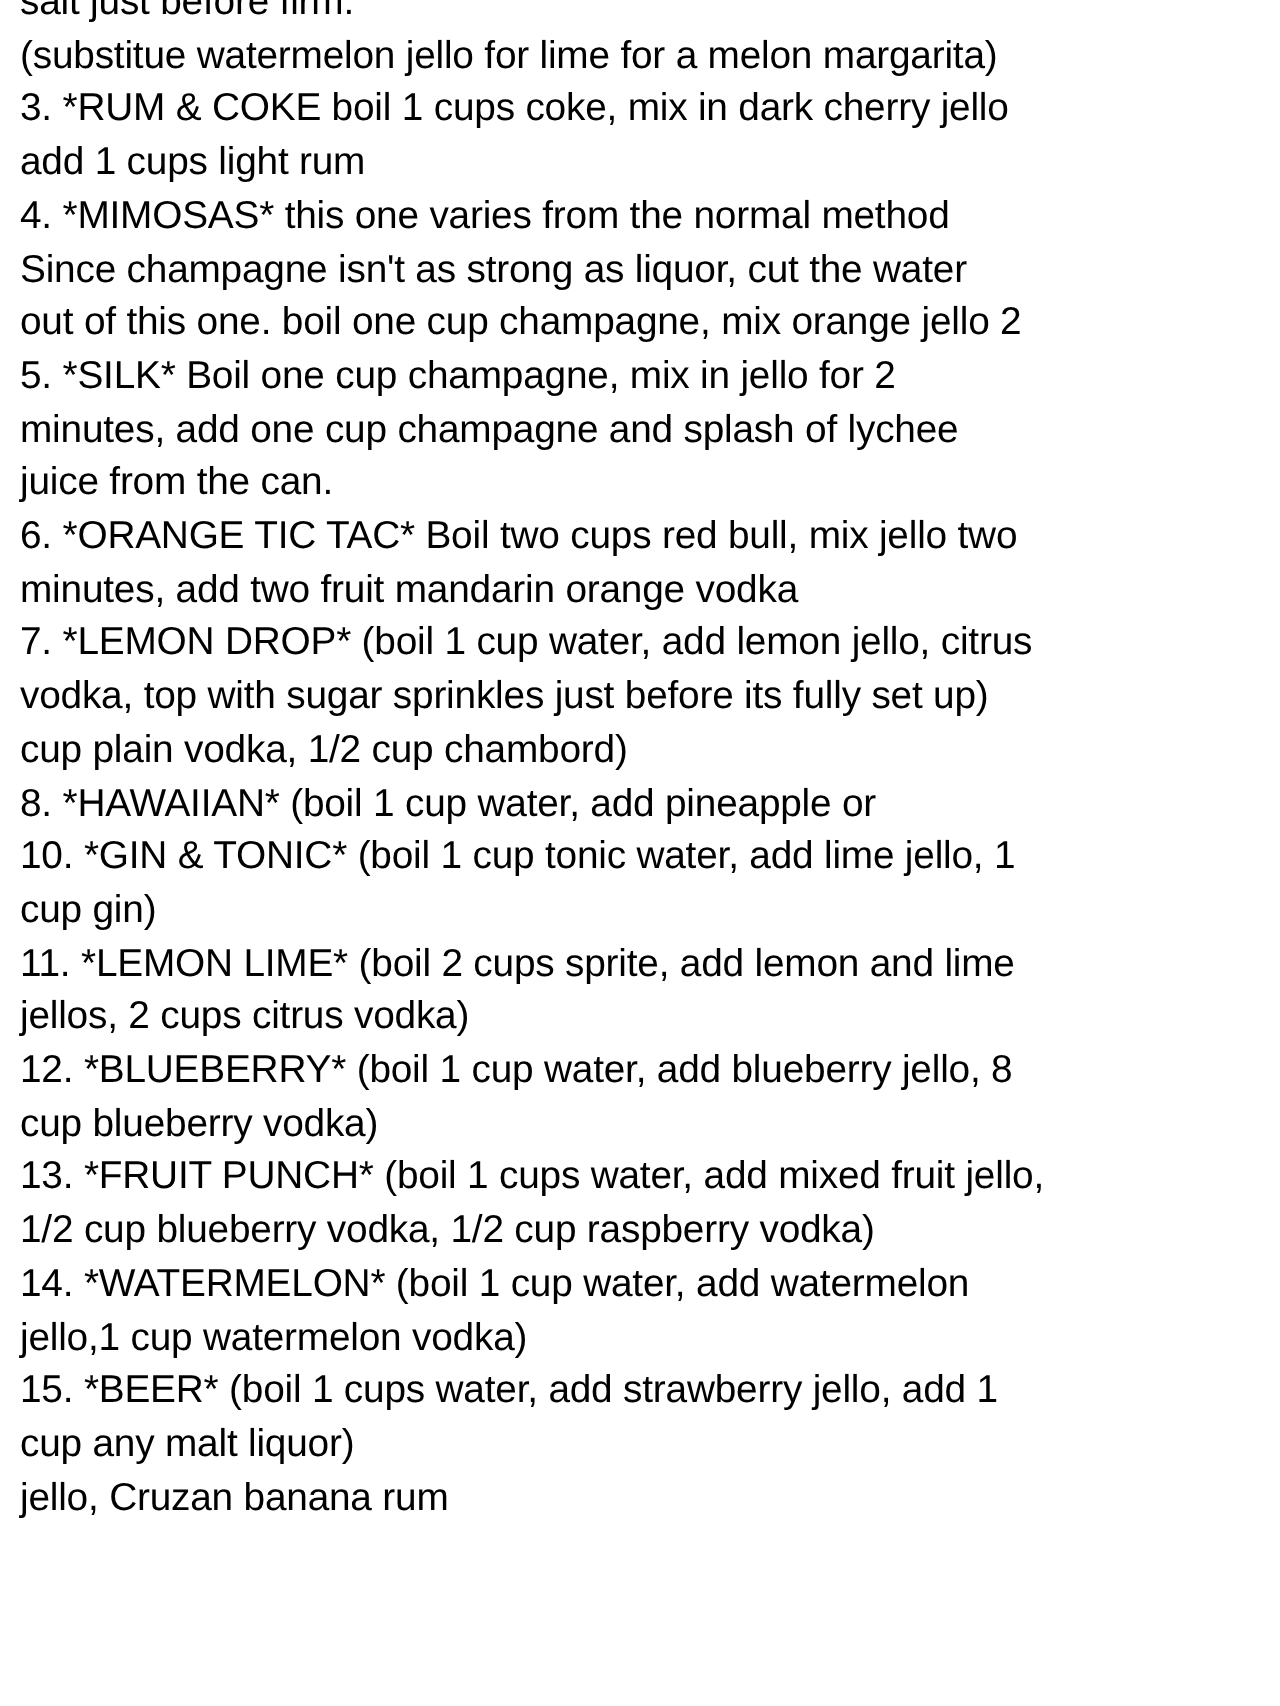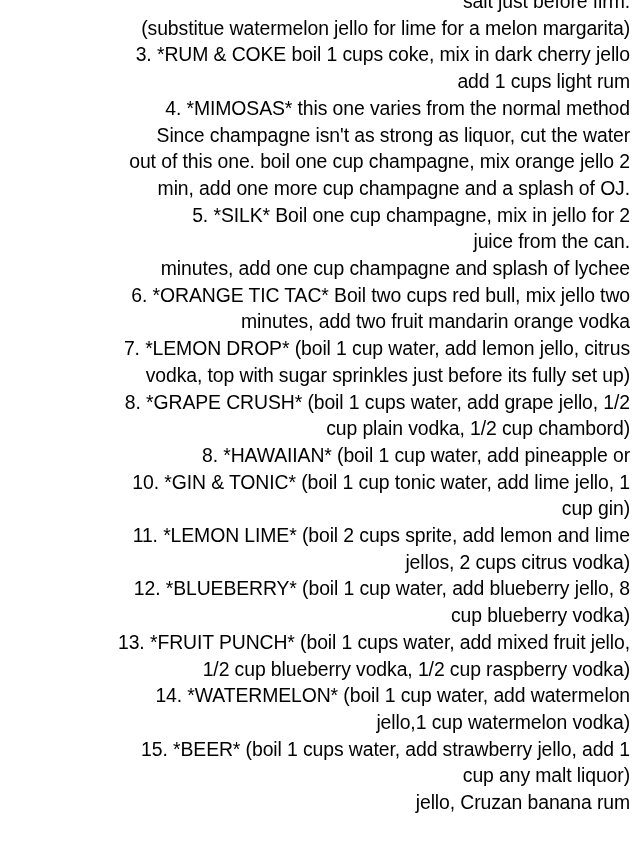--- a/index.html
+++ b/index.html
@@ -14,21 +14,20 @@
     font-family: "Liberation Sans", sans-serif;
     color: #000000;
   }
   #doc {
     width: 640px;
     height: 853px;
     box-sizing: border-box;
     padding: 0 10px 0 10px;
     overflow: hidden;
     position: relative;
-    text-align: right;
   }
   .line {
     font-size: 19.4px;
     line-height: 26.7px;
     letter-spacing: -0.1px;
     white-space: pre-wrap;
     word-wrap: break-word;
     color: #000;
   }
   
@@ -40,29 +39,27 @@
 <body>
 
 <div id="doc">
     <div class="line">salt just before firm.</div>
     <div class="line">(substitue watermelon jello for lime for a melon margarita)</div>
     <div class="line">3. *RUM &amp; COKE boil 1 cups coke, mix in dark cherry jello</div>
     <div class="line">add 1 cups light rum</div>
     <div class="line">4. *MIMOSAS* this one varies from the normal method</div>
     <div class="line">Since champagne isn't as strong as liquor, cut the water</div>
     <div class="line">out of this one. boil one cup champagne, mix orange jello 2</div>
-    <div class="line">min, add one more cup champagne and a splash of OJ.</div>
     <div class="line">5. *SILK* Boil one cup champagne, mix in jello for 2</div>
+    <div class="line">minutes, add one cup champagne and splash of lychee</div>
     <div class="line">juice from the can.</div>
-    <div class="line">minutes, add one cup champagne and splash of lychee</div>
     <div class="line">6. *ORANGE TIC TAC* Boil two cups red bull, mix jello two</div>
     <div class="line">minutes, add two fruit mandarin orange vodka</div>
     <div class="line">7. *LEMON DROP* (boil 1 cup water, add lemon jello, citrus</div>
     <div class="line">vodka, top with sugar sprinkles just before its fully set up)</div>
-    <div class="line">8. *GRAPE CRUSH* (boil 1 cups water, add grape jello, 1/2</div>
     <div class="line">cup plain vodka, 1/2 cup chambord)</div>
     <div class="line">8. *HAWAIIAN* (boil 1 cup water, add pineapple or</div>
     <div class="line">10. *GIN &amp; TONIC* (boil 1 cup tonic water, add lime jello, 1</div>
     <div class="line">cup gin)</div>
     <div class="line">11. *LEMON LIME* (boil 2 cups sprite, add lemon and lime</div>
     <div class="line">jellos, 2 cups citrus vodka)</div>
     <div class="line">12. *BLUEBERRY* (boil 1 cup water, add blueberry jello, 8</div>
     <div class="line">cup blueberry vodka)</div>
     <div class="line">13. *FRUIT PUNCH* (boil 1 cups water, add mixed fruit jello,</div>
     <div class="line">1/2 cup blueberry vodka, 1/2 cup raspberry vodka)</div>

